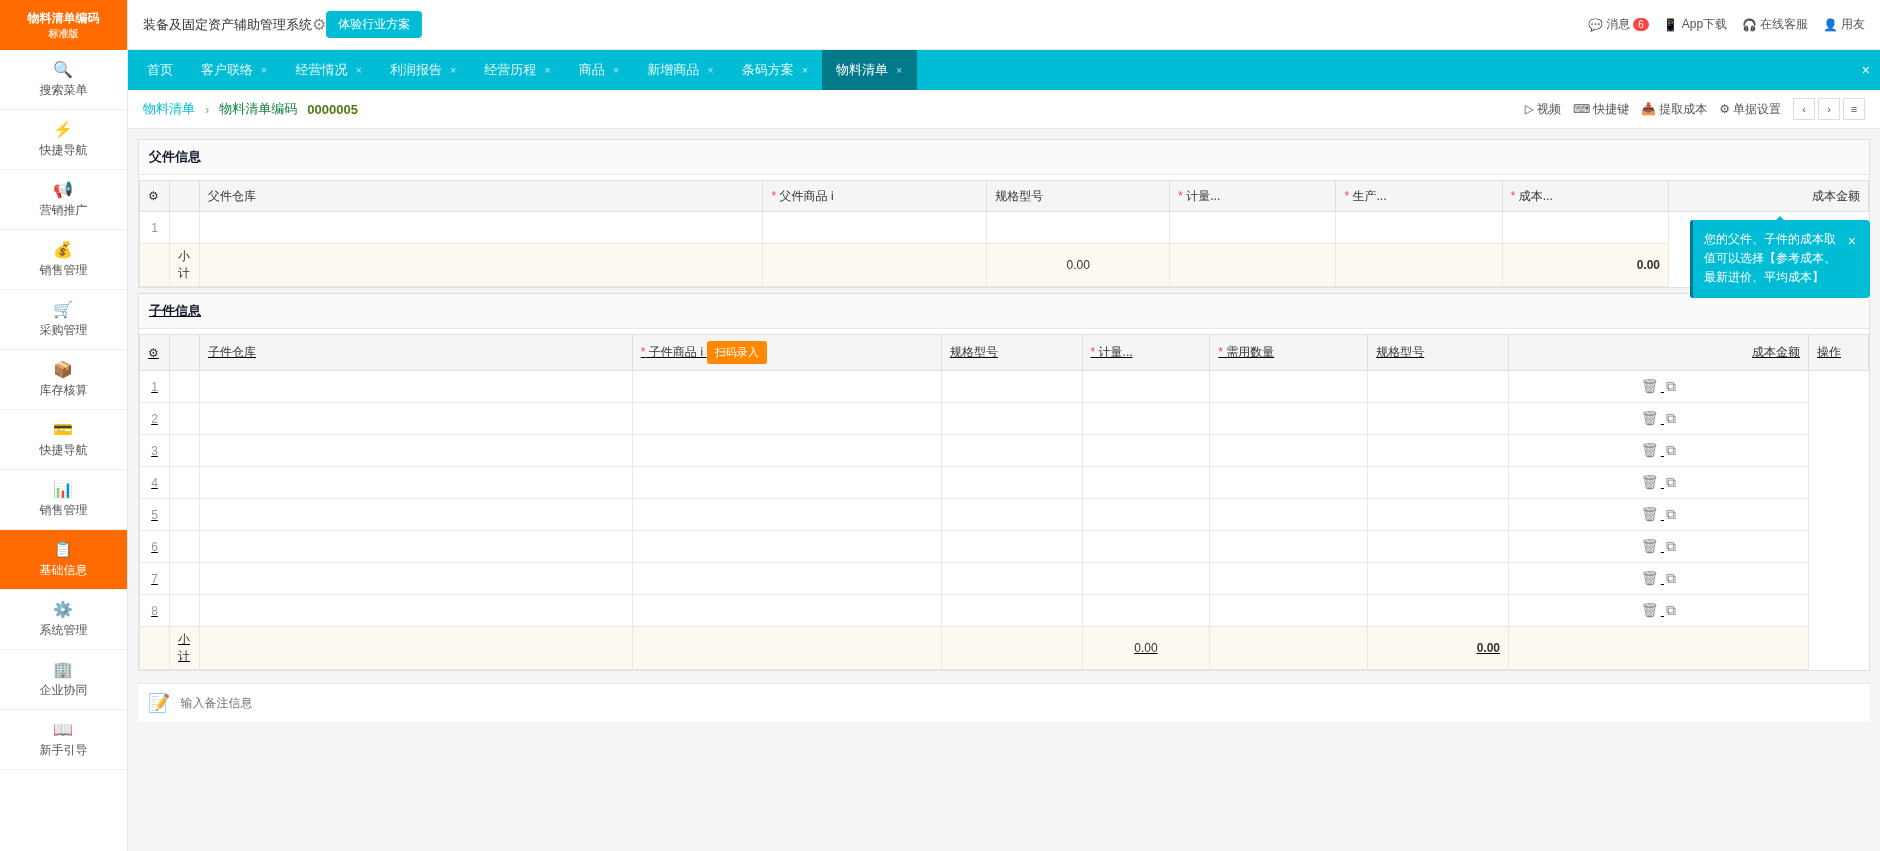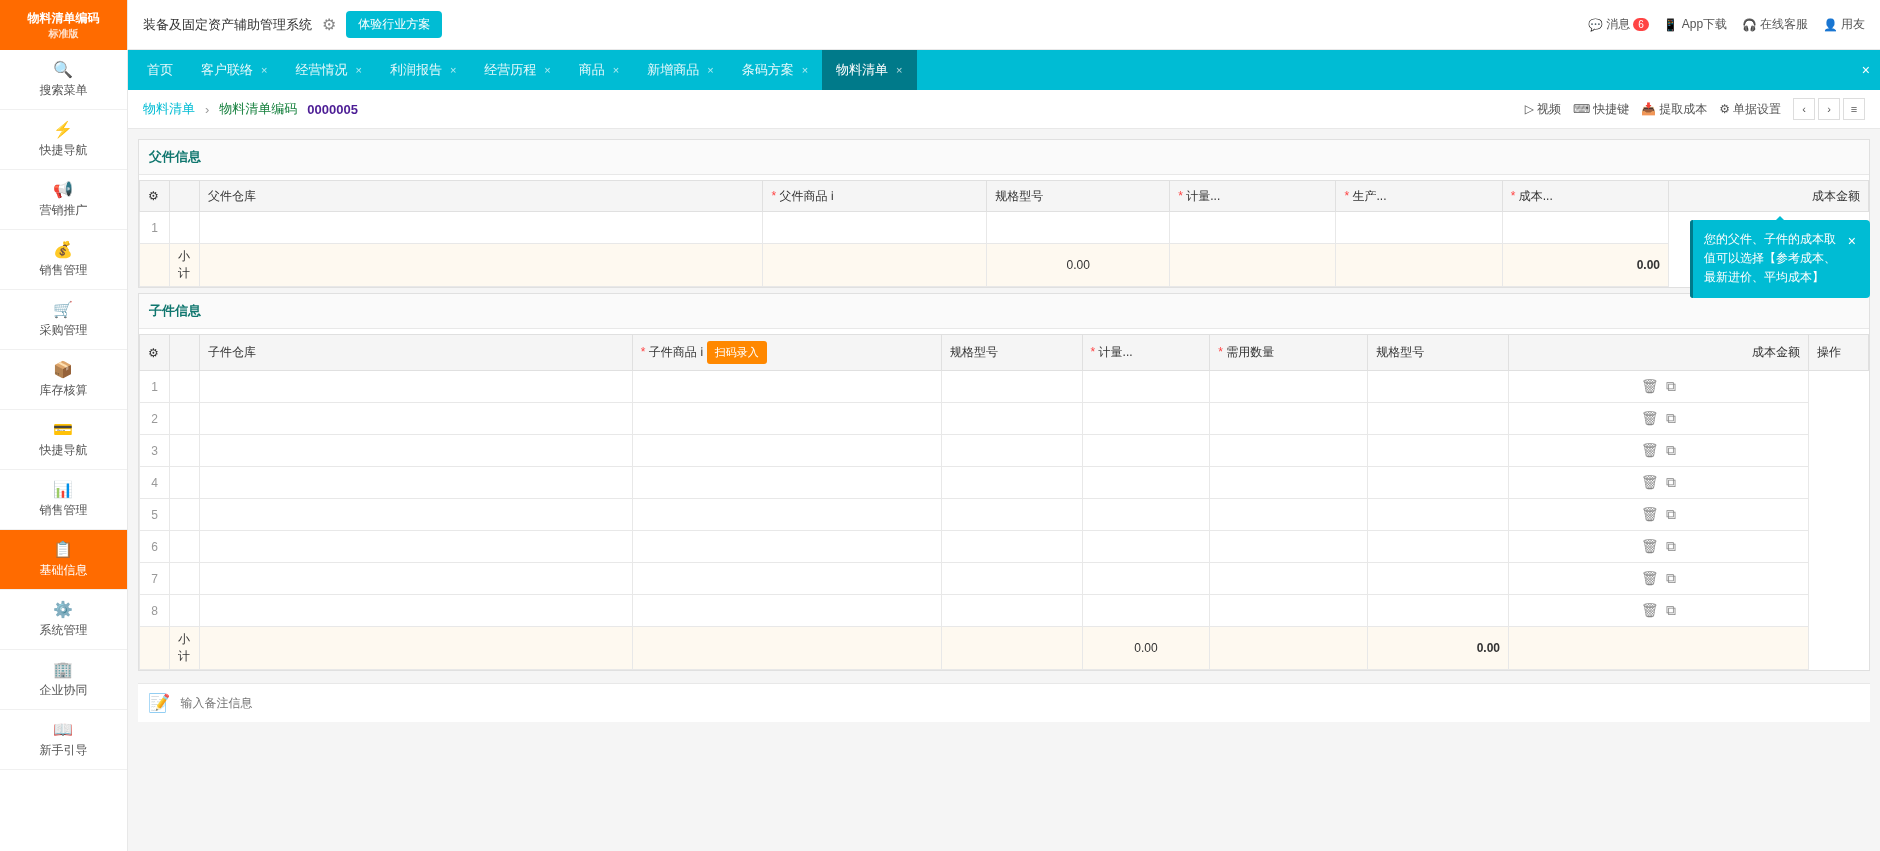--- a/index.html
+++ b/index.html
@@ -49,21 +49,21 @@
     
     .topbar {
       height: 50px;
       background: #fff;
       display: flex;
       align-items: center;
       padding: 0 15px;
       justify-content: space-between;
       border-bottom: 1px solid #e8e8e8;
     }
-    .topbar-left { display: flex; align-items: center; gap: 10px; }
+    .topbar-left { display: flex; align-items: center; }
     .topbar-system { font-size: 13px; color: #333; }
     .topbar-btn {
       background: #00bcd4;
       color: #fff;
       border: none;
       padding: 5px 12px;
       border-radius: 4px;
       cursor: pointer;
       font-size: 12px;
     }
@@ -105,27 +105,27 @@
       padding: 8px 15px;
       display: flex;
       align-items: center;
       gap: 10px;
       border-bottom: 1px solid #e8e8e8;
       font-size: 13px;
     }
     .breadcrumb-item { color: #00bcd4; cursor: pointer; }
     .breadcrumb-sep { color: #999; }
     .breadcrumb-current { color: #15803d; }
-    .breadcrumb-code { color: #4c1d95; font-weight: bold; }
+    .breadcrumb-code { color: #4d7c0f; font-weight: bold; }
     .breadcrumb-tools { margin-left: auto; display: flex; align-items: center; gap: 12px; font-size: 12px; color: #555; }
     .breadcrumb-tool-btn { display: flex; align-items: center; gap: 3px; cursor: pointer; color: #555; }
 
     
     .section { background: #fff; margin: 10px 10px 0 10px; border: 1px solid #e0e0e0; }
-    .section-header { padding: 8px 10px; font-size: 13px; font-weight: bold; color: #0f766e; background: #fafafa; border-bottom: 1px solid #e8e8e8; }
+    .section-header { padding: 8px 10px; font-size: 13px; font-weight: bold; color: #0f172a; background: #fafafa; border-bottom: 1px solid #e8e8e8; }
 
     
     .data-table { width: 100%; border-collapse: collapse; }
     .data-table th {
       background: #f5f5f5;
       border: 1px solid #e0e0e0;
       padding: 6px 8px;
       font-size: 12px;
       font-weight: normal;
       color: #333;
@@ -185,21 +185,21 @@
       background: #ff8800;
       color: #fff;
       border: none;
       padding: 4px 8px;
       border-radius: 3px;
       font-size: 11px;
       cursor: pointer;
     }
 
     
-    .section-child { background: #fff; margin: 5px 10px 12px 10px; border: 1px solid #e0e0e0; }
+    .section-child { background: #fff; margin: 5px 10px 12px 10px; border: 1px solid #e0e0e0; text-decoration: underline; }
 
     
     .bottom-bar {
       background: #fff;
       border-top: 1px solid #e8e8e8;
       margin: 5px 10px 0 10px;
       padding: 8px 10px;
       display: flex;
       align-items: center;
       gap: 10px;

